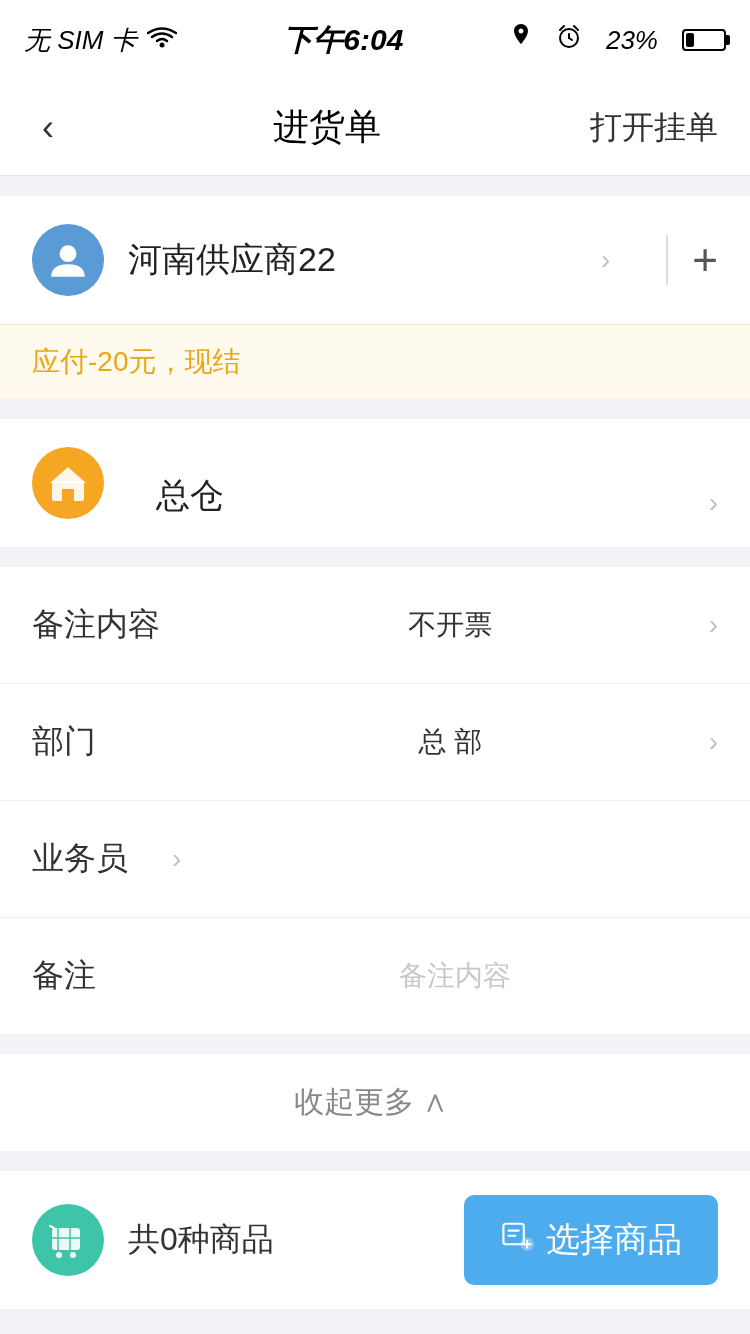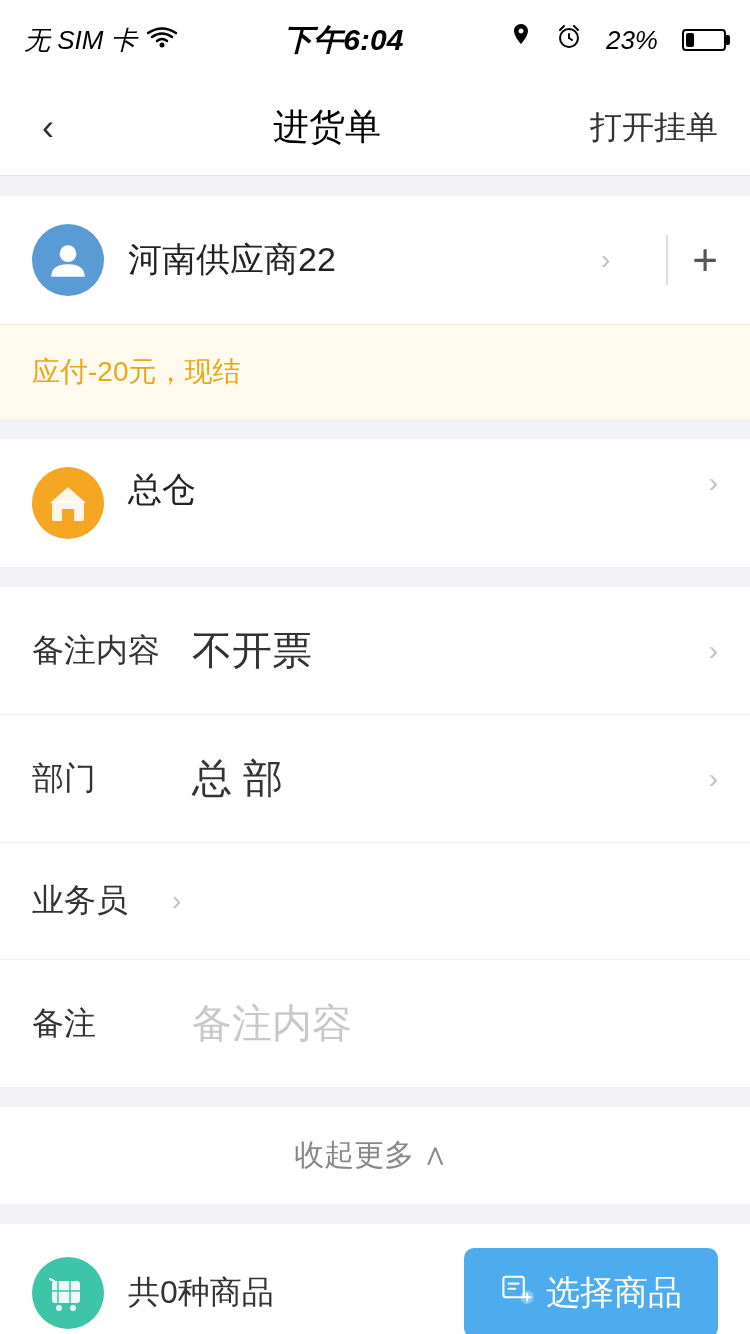--- a/index.html
+++ b/index.html
@@ -133,33 +133,34 @@
     .supplier-divider {
       width: 2px;
       height: 50px;
       background: #ddd;
       margin: 0 24px;
     }
 
     
     .notice-bar {
       background: #fff9ee;
-      padding: 28px 32px;
+      padding: 18px 32px;
       font-size: 28px;
       color: #e6a817;
       border-top: 1px solid #f0e8d0;
     }
 
     
     .warehouse-row {
       display: flex;
-      align-items: flex-start;
+      align-items: flex-end;
       padding: 28px 32px;
       background: #fff;
       margin-top: 20px;
+      gap: 28px;
     }
     .warehouse-icon {
       width: 72px;
       height: 72px;
       border-radius: 50%;
       background: #f5a623;
       display: flex;
       align-items: center;
       justify-content: center;
       margin-right: 24px;
@@ -192,23 +193,24 @@
       border-bottom: none;
     }
     .form-label {
       font-size: 32px;
       color: #333;
       width: 140px;
       flex-shrink: 0;
     }
     .form-value {
       flex: 1;
-      font-size: 40px;
+      font-size: 28px;
       color: #333;
       padding-left: 20px;
+      text-align: center;
     }
     .form-value.placeholder {
       color: #c8c8c8;
     }
 
     
     .collapse-row {
       background: #fff;
       display: flex;
       align-items: center;

